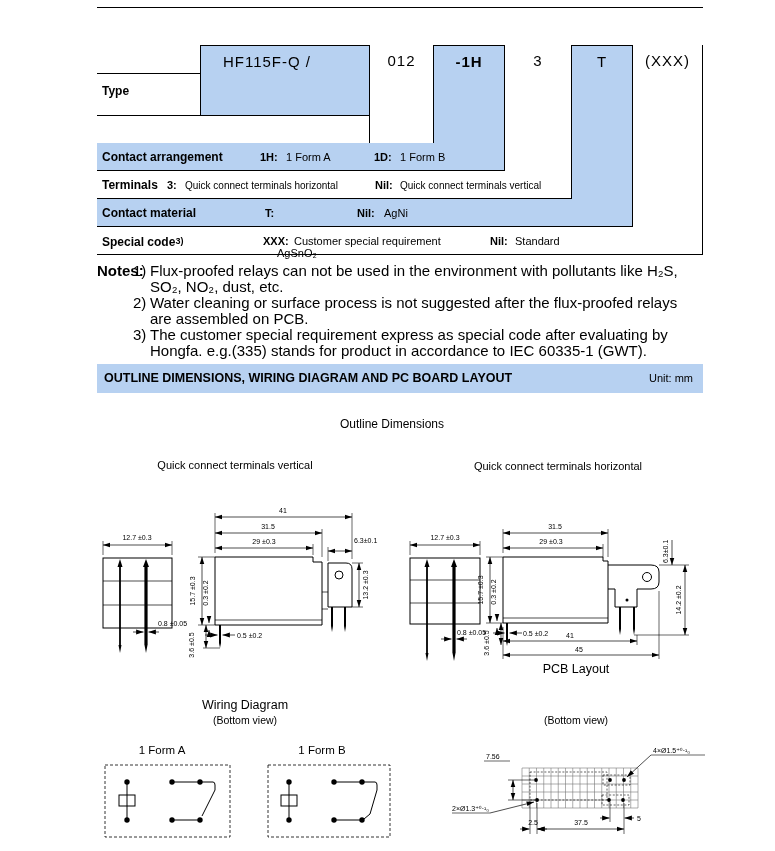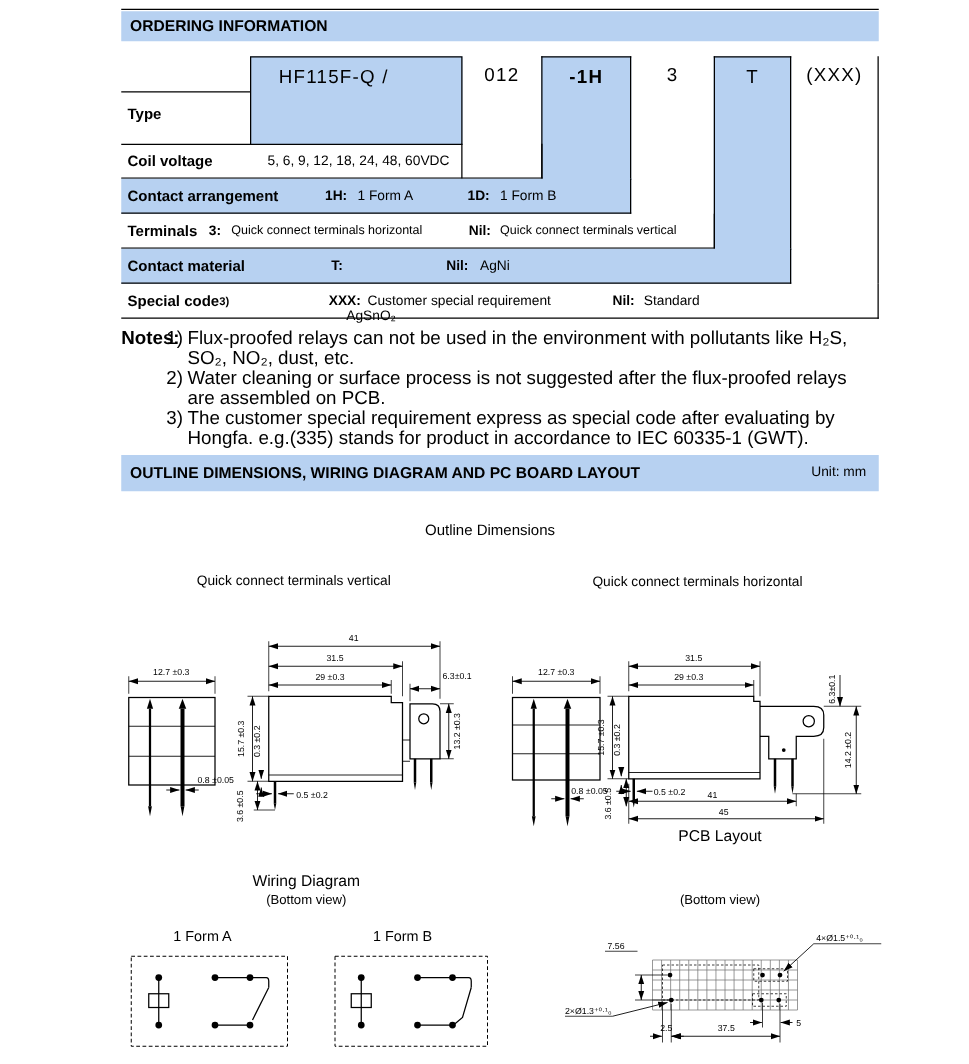--- a/index.html
+++ b/index.html
@@ -49,21 +49,20 @@
       <marker id="ae" markerWidth="8" markerHeight="8" refX="7.4" refY="3" orient="auto" markerUnits="userSpaceOnUse">
         <path d="M0,0.6 L7.5,3 L0,5.4 Z" fill="#000"></path>
       </marker>
       <marker id="as" markerWidth="8" markerHeight="8" refX="0.6" refY="3" orient="auto" markerUnits="userSpaceOnUse">
         <path d="M8,0.6 L0.5,3 L8,5.4 Z" fill="#000"></path>
       </marker>
     </defs>
   </svg>
 
   <div class="hline" style="left:97px;top:7px;width:606px;"></div>
-  <div class="bar" style="left:97px;top:9px;width:606px;height:24px;line-height:24px;">ORDERING INFORMATION</div>
 
   <div class="hline" style="left:97px;top:73px;width:104px;"></div>
   <div class="hline" style="left:97px;top:115px;width:104px;"></div>
 
   <div class="bluebox" style="left:200px;top:45px;width:170px;height:71px;border:1px solid #000;">
     <div class="seg" style="left:0;top:0;width:132px;">HF115F-Q /</div>
   </div>
   <div class="seg" style="left:370px;top:45px;width:63px;">012</div>
   <div class="bluebox" style="left:433px;top:45px;width:72px;height:99px;border:1px solid #000;border-bottom:none;font-weight:bold;">
     <div class="seg" style="left:0;top:0;width:70px;">-1H</div>
@@ -72,24 +71,20 @@
   <div class="bluebox" style="left:571px;top:45px;width:62px;height:155px;border:1px solid #000;border-bottom:none;">
     <div class="seg" style="left:0;top:0;width:60px;">T</div>
   </div>
   <div class="seg" style="left:633px;top:45px;width:69px;">(XXX)</div>
 
   <div class="vline" style="left:369px;top:115px;height:28px;"></div>
   <div class="vline" style="left:702px;top:45px;height:182px;"></div>
 
   <div class="abs lbl" style="left:102px;top:84px;">Type</div>
 
-  <div class="row" style="left:97px;top:115px;width:337px;height:28px;">
-    <span class="lbl" style="left:5px;">Coil voltage</span>
-    <span class="v" style="left:117px;">5, 6, 9, 12, 18, 24, 48, 60VDC</span>
-  </div>
 
   <div class="row blue" style="left:97px;top:143px;width:408px;height:28px;">
     <span class="lbl" style="left:5px;">Contact arrangement</span>
     <span class="k" style="left:163px;">1H:</span>
     <span class="v" style="left:189px;">1 Form A</span>
     <span class="k" style="left:277px;">1D:</span>
     <span class="v" style="left:303px;">1 Form B</span>
   </div>
 
   <div class="row" style="left:97px;top:171px;width:475px;height:28px;">

